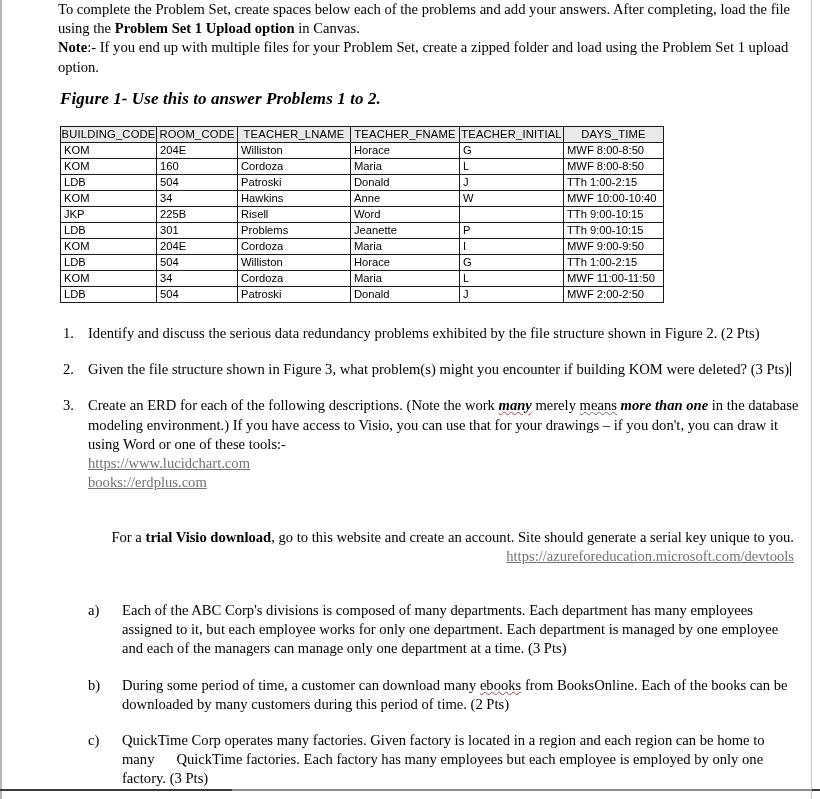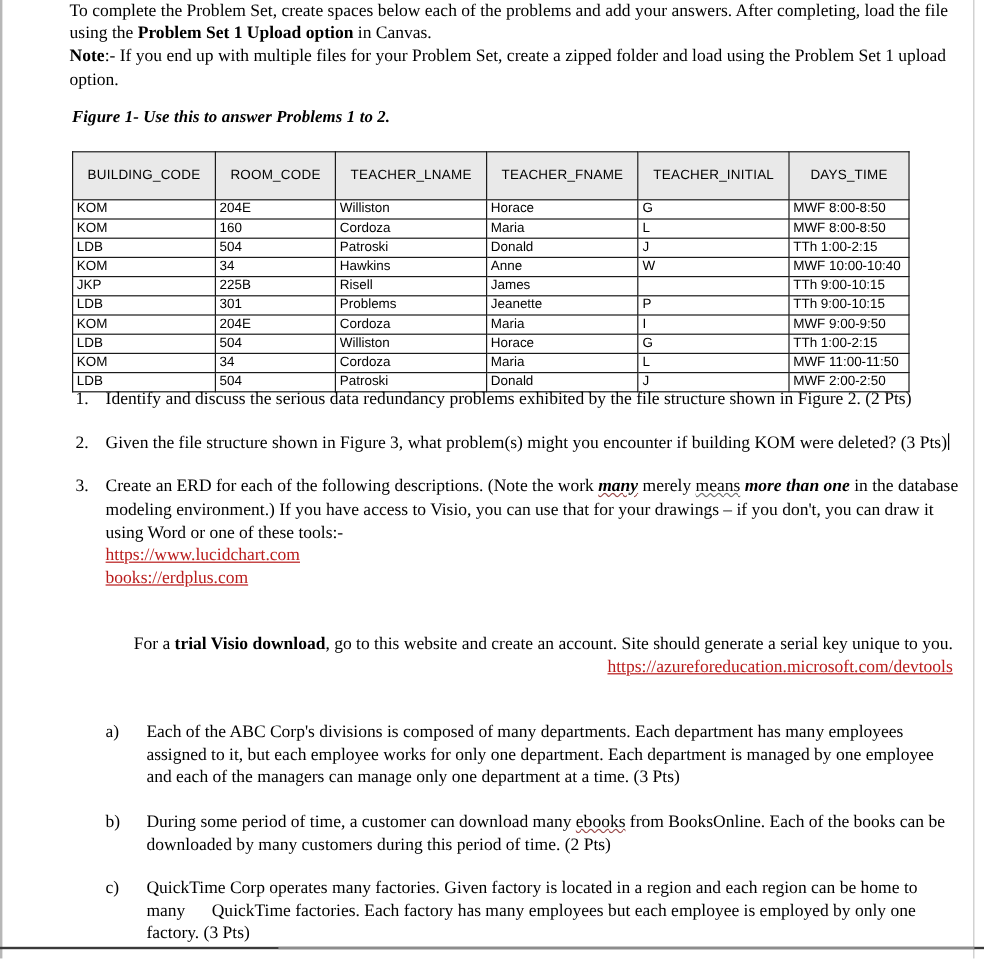--- a/index.html
+++ b/index.html
@@ -60,21 +60,21 @@
     text-align: left;
   }
   .b { font-weight: bold; }
   .i { font-style: italic; font-weight: bold; }
 
   .fig-caption {
     margin: 0;
     position: absolute;
     left: 2px;
     top: 90px;
-    font-size: 14px;
+    font-size: 17px;
     font-weight: bold;
     font-style: italic;
     line-height: 18px;
     letter-spacing: 0.1px;
   }
 
   
   table.data-table {
     position: absolute;
     left: 2px;
@@ -91,21 +91,21 @@
     height: 15px;
     padding: 0 0 0 3px;
     line-height: 15px;
     white-space: nowrap;
     overflow: hidden;
     font-weight: normal;
   }
   table.data-table th {
     background: #e9e9e9;
     text-align: center;
-    padding: 12px;
+    padding: 0;
     letter-spacing: 0.2px;
   }
   col.c0 { width: 96px; }
   col.c1 { width: 81px; }
   col.c2 { width: 113px; }
   col.c3 { width: 109px; }
   col.c4 { width: 104px; }
   col.c5 { width: 100px; }
 
   
@@ -135,21 +135,21 @@
   .caret {
     display: inline-block;
     width: 1px;
     height: 14px;
     background: #000;
     vertical-align: -2px;
     margin-left: 1px;
   }
 
   a.doclink {
-    color: #b91c1c;
+    color: #737373;
     font-size: 14.6px;
     line-height: 19.2px;
     display: block;
   }
   .sub-block { margin-top: 1px; }
 
   .spell {
     text-decoration: underline;
     text-decoration-style: wavy;
     text-decoration-color: #9a4a4a;
@@ -264,21 +264,21 @@
           <td>34</td>
           <td>Hawkins</td>
           <td>Anne</td>
           <td>W</td>
           <td>MWF 10:00-10:40</td>
         </tr>
         <tr>
           <td>JKP</td>
           <td>225B</td>
           <td>Risell</td>
-          <td>James</td>
+          <td>Word</td>
           <td></td>
           <td>TTh 9:00-10:15</td>
         </tr>
         <tr>
           <td>LDB</td>
           <td>301</td>
           <td>Problems</td>
           <td>Jeanette</td>
           <td>P</td>
           <td>TTh 9:00-10:15</td>

